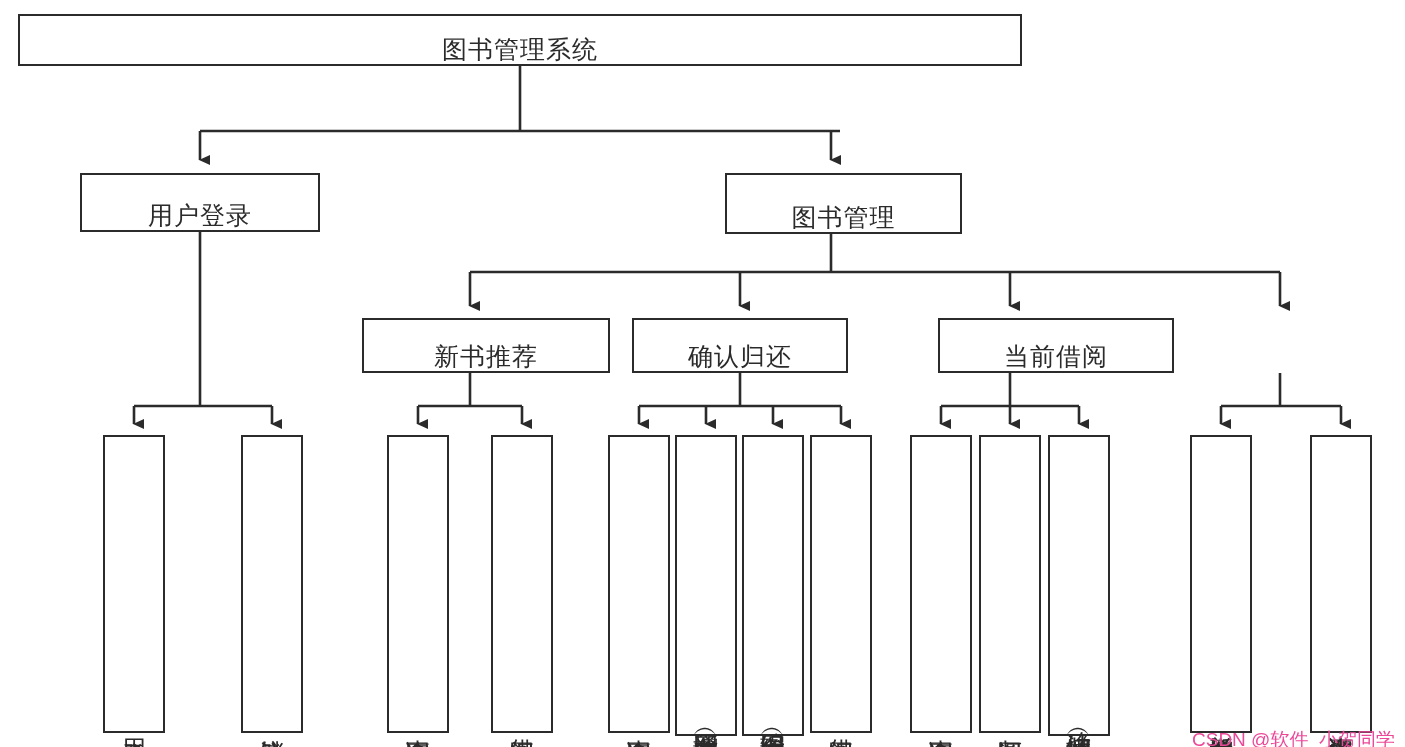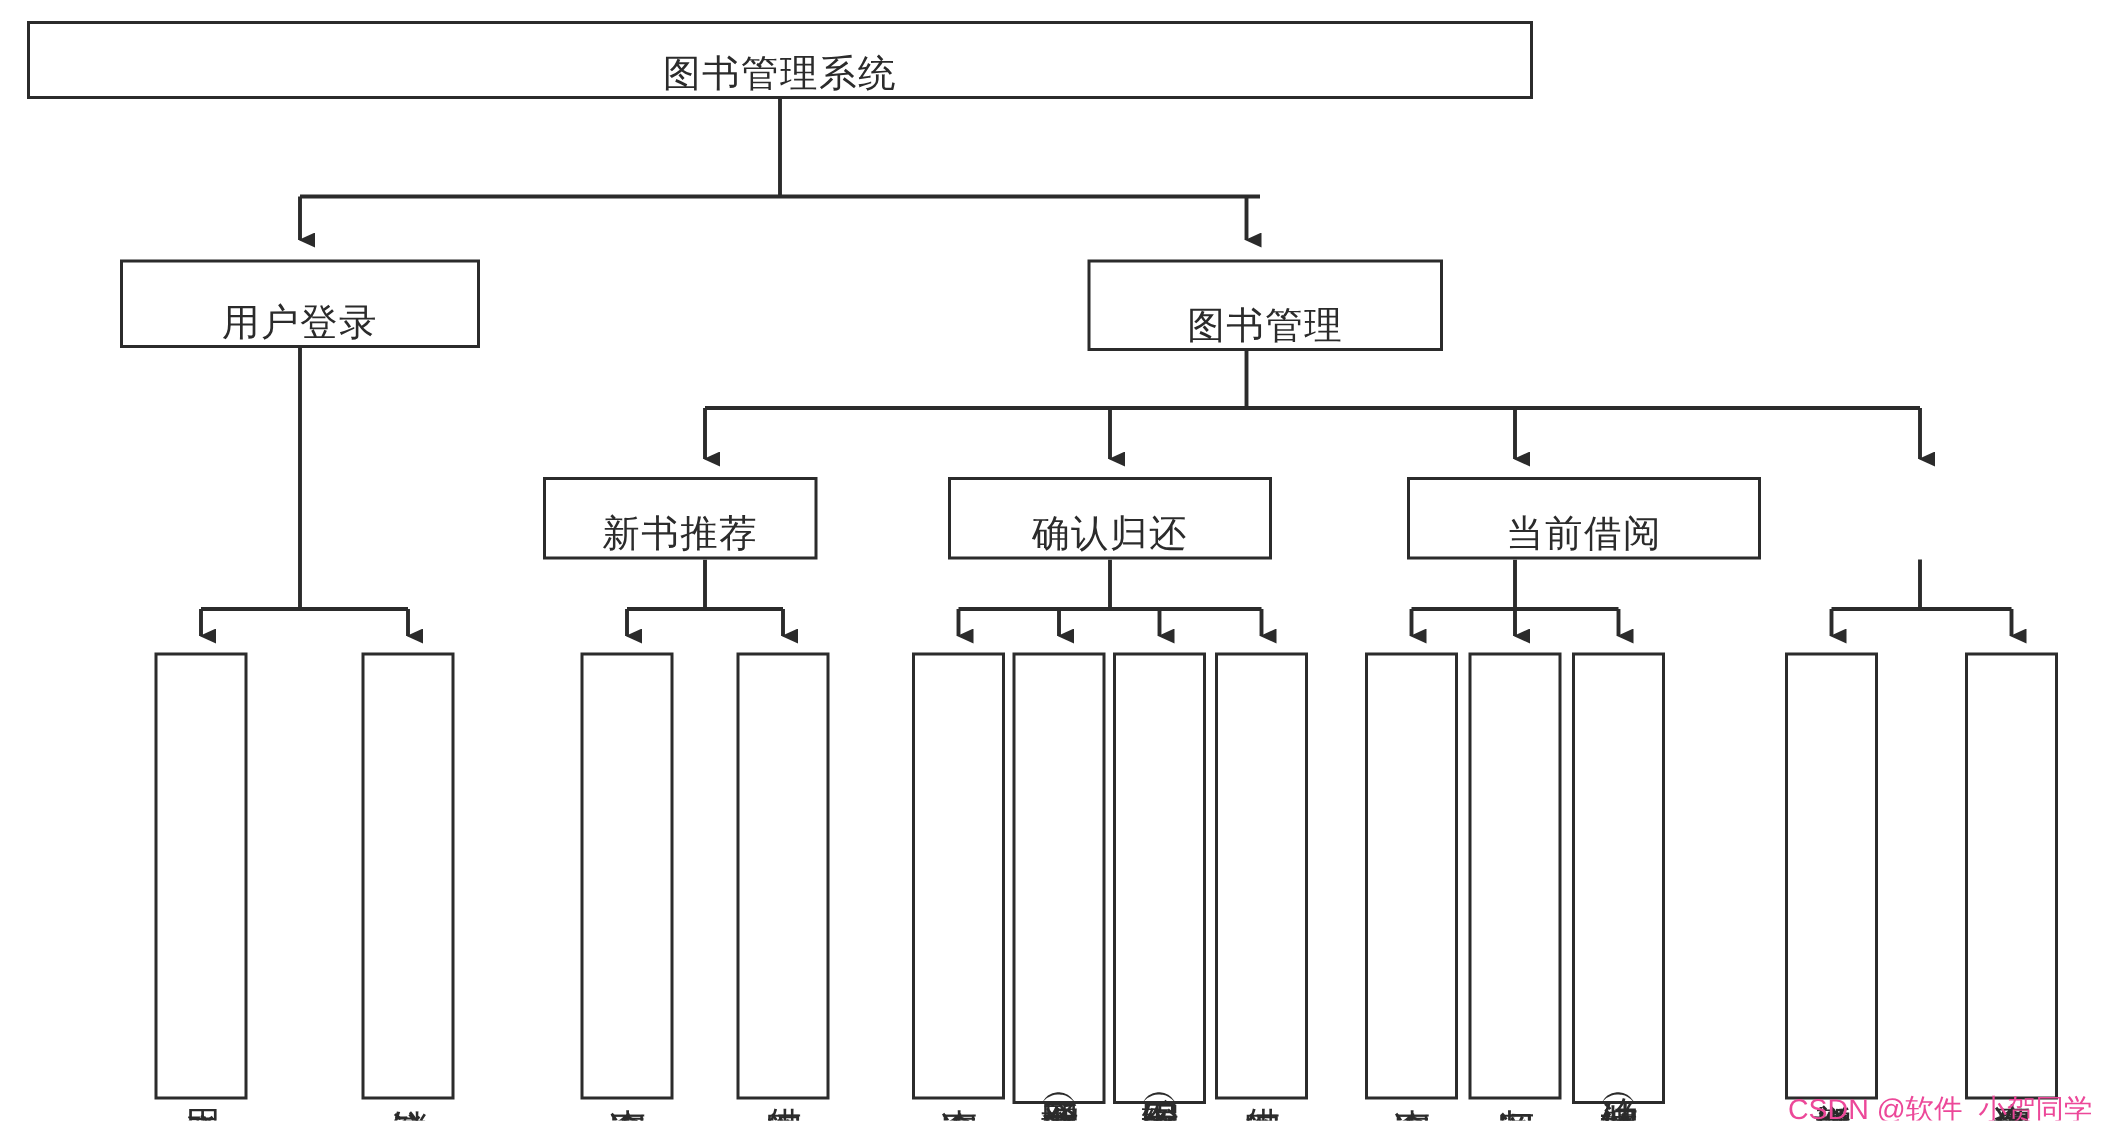--- a/index.html
+++ b/index.html
@@ -117,21 +117,21 @@
     <span class="lbl">图书管理系统</span>
   </div>
 
   <div class="node h-node" style="left:80px;top:173px;width:240px;height:59px;">
     <span class="lbl">用户登录</span>
   </div>
   <div class="node h-node" style="left:713px;top:173px;width:237px;height:61px;margin-left:12px;">
     <span class="lbl">图书管理</span>
   </div>
 
-  <div class="node h-node" style="left:362px;top:318px;width:183px;height:55px;">
+  <div class="node h-node" style="left:362px;top:318px;width:248px;height:55px;">
     <span class="lbl">新书推荐</span>
   </div>
   <div class="node h-node" style="left:632px;top:318px;width:216px;height:55px;">
     <span class="lbl">确认归还</span>
   </div>
   <div class="node h-node" style="left:902px;top:318px;width:236px;height:55px;margin-left:36px;">
     <span class="lbl">当前借阅</span>
   </div>
 
   <div class="node v-node" style="left:103px;top:435px;width:62px;height:298px;">

